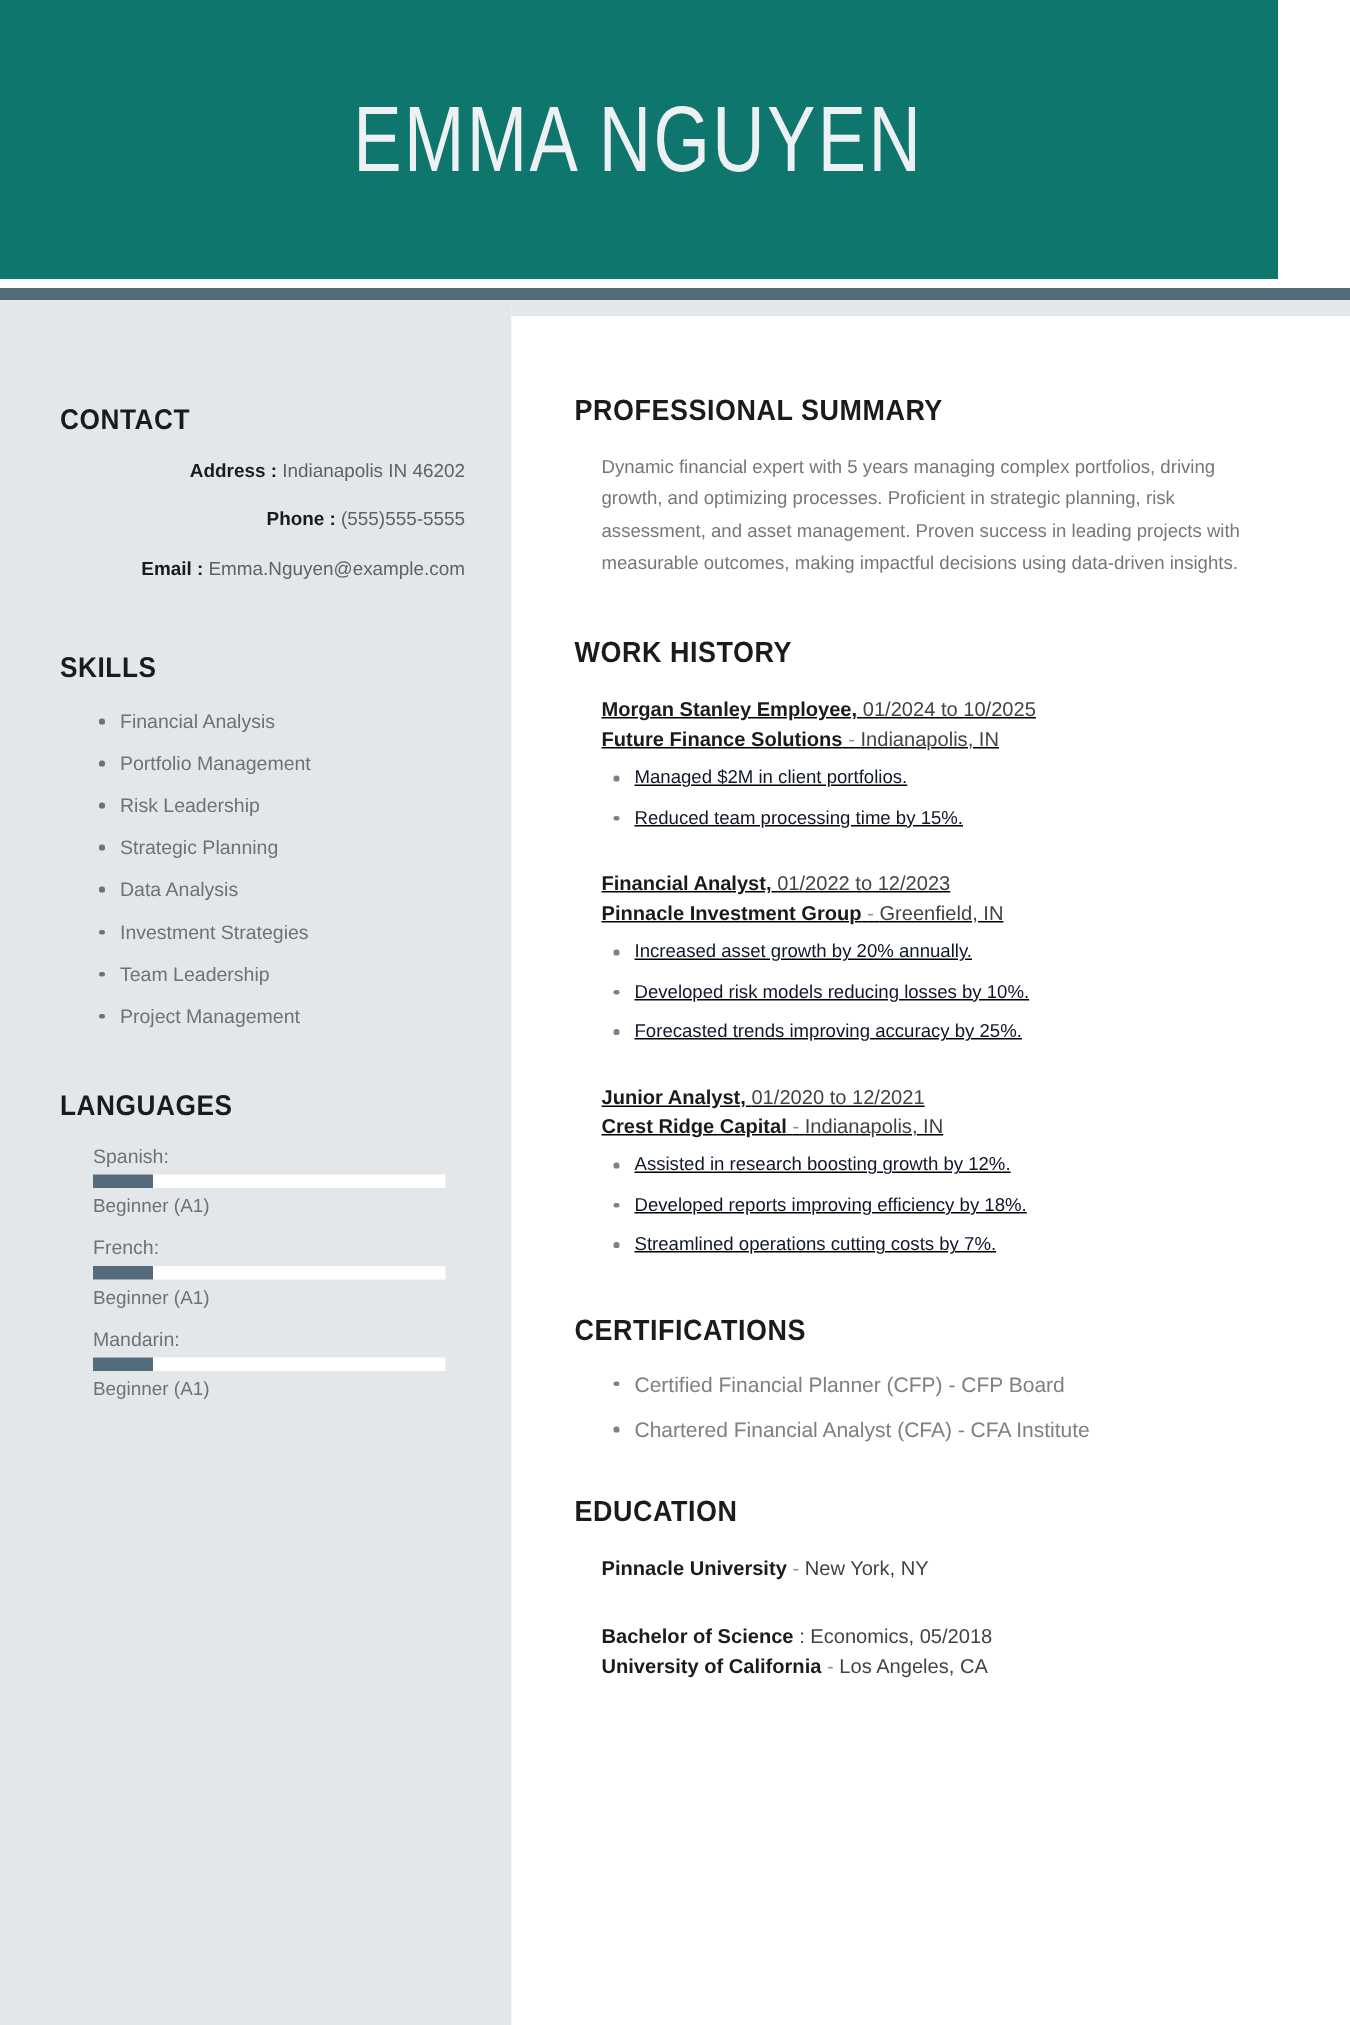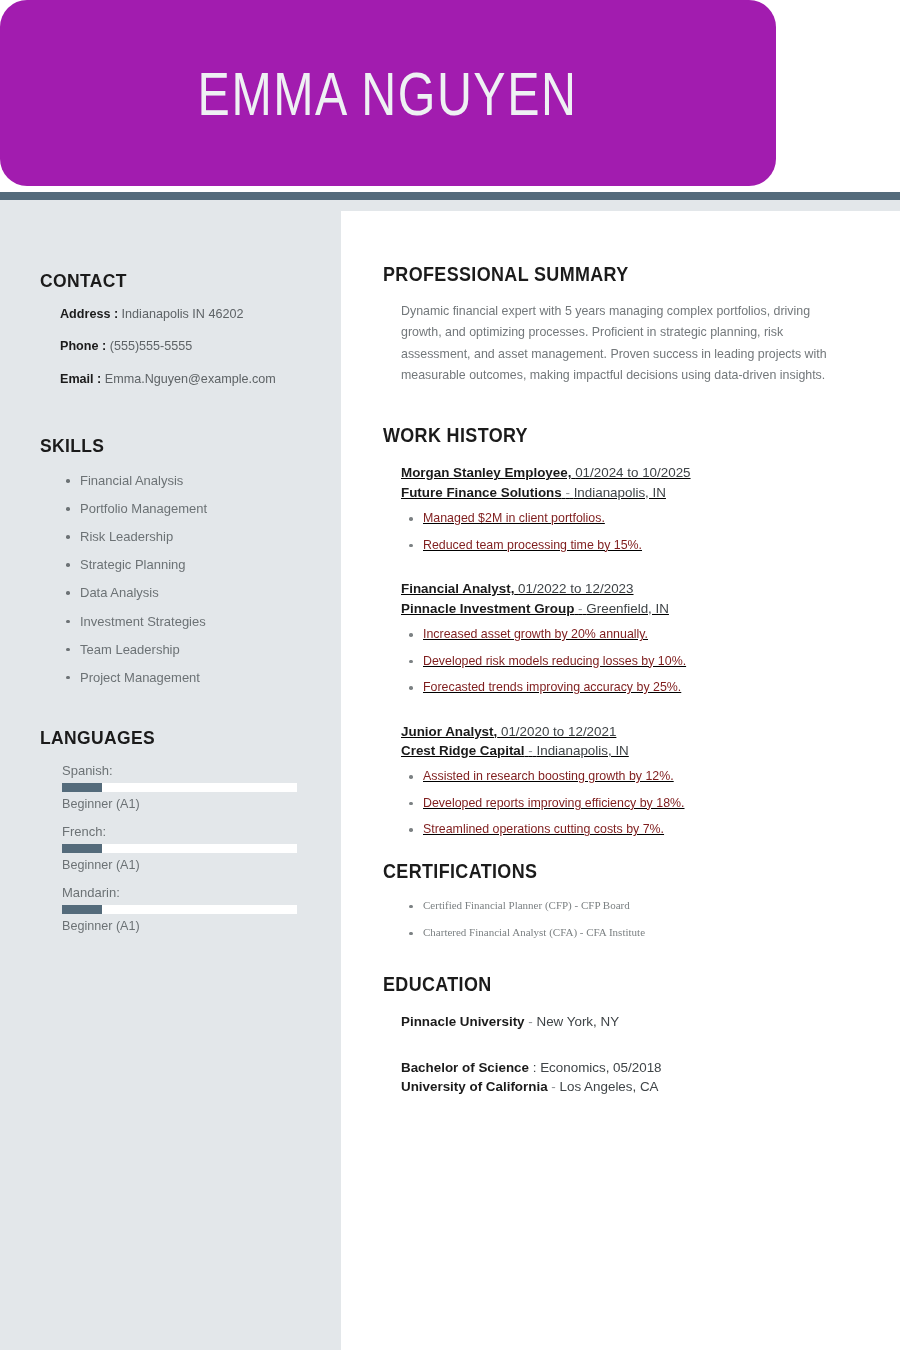--- a/index.html
+++ b/index.html
@@ -19,27 +19,26 @@
     width: 900px;
     height: 1350px;
     background: #ffffff;
   }
 
   
   .header-bar {
     position: absolute;
     top: 0;
     left: 0;
-    width: 776px;
+    width: 852px;
     height: 186px;
-    background: #a21caf;
+    background: #0f766e;
     display: flex;
     align-items: center;
     justify-content: center;
-    border-radius: 27px;
   }
   .full-name {
     color: #eef1f3;
     font-size: 62px;
     font-weight: 400;
     letter-spacing: 2px;
     transform: scaleX(0.78);
     transform-origin: center center;
     white-space: nowrap;
     font-family: "Liberation Sans", sans-serif;
@@ -127,20 +126,21 @@
     margin: 14px 0 0 0;
     padding: 0;
     list-style: none;
   }
   .contact-row {
     font-size: 12.6px;
     color: #5e6366;
     margin-bottom: 16px;
     padding-left: 20px;
     line-height: 1.3;
+    text-align: right;
   }
   .contact-row b {
     color: #1b1b1b;
     font-weight: bold;
   }
 
   .block-skills { margin-top: 48px; }
   .skills-list {
     margin: 16px 0 0 0;
     padding: 0 0 0 26px;
@@ -226,50 +226,49 @@
   }
   .job-sep { color: #8d9295; }
   .job-bullets {
     margin: 9px 0 0 0;
     padding: 0 0 0 8px;
     list-style: none;
   }
   .job-bullets li {
     position: relative;
     font-size: 12.4px;
-    color: #7f1d1d;
+    color: #0f172a;
     margin-bottom: 11px;
     padding-left: 14px;
     line-height: 1.25;
   }
   .job-bullets li::before {
     content: "";
     position: absolute;
     left: 0;
     top: 6px;
     width: 3.5px;
     height: 3.5px;
     border-radius: 50%;
     background: #7c8183;
   }
 
-  .block-certs { margin-top: 22px; }
+  .block-certs { margin-top: 38px; }
   .cert-list {
     margin: 16px 0 0 0;
     padding: 0 0 0 26px;
     list-style: none;
   }
   .cert-list li {
     position: relative;
-    font-size: 11px;
+    font-size: 14px;
     color: #7c8183;
     margin-bottom: 13px;
     padding-left: 14px;
     line-height: 1.25;
-    font-family: Liberation Serif, serif;
   }
   .cert-list li::before {
     content: "";
     position: absolute;
     left: 0;
     top: 6px;
     width: 3.5px;
     height: 3.5px;
     border-radius: 50%;
     background: #7c8183;

